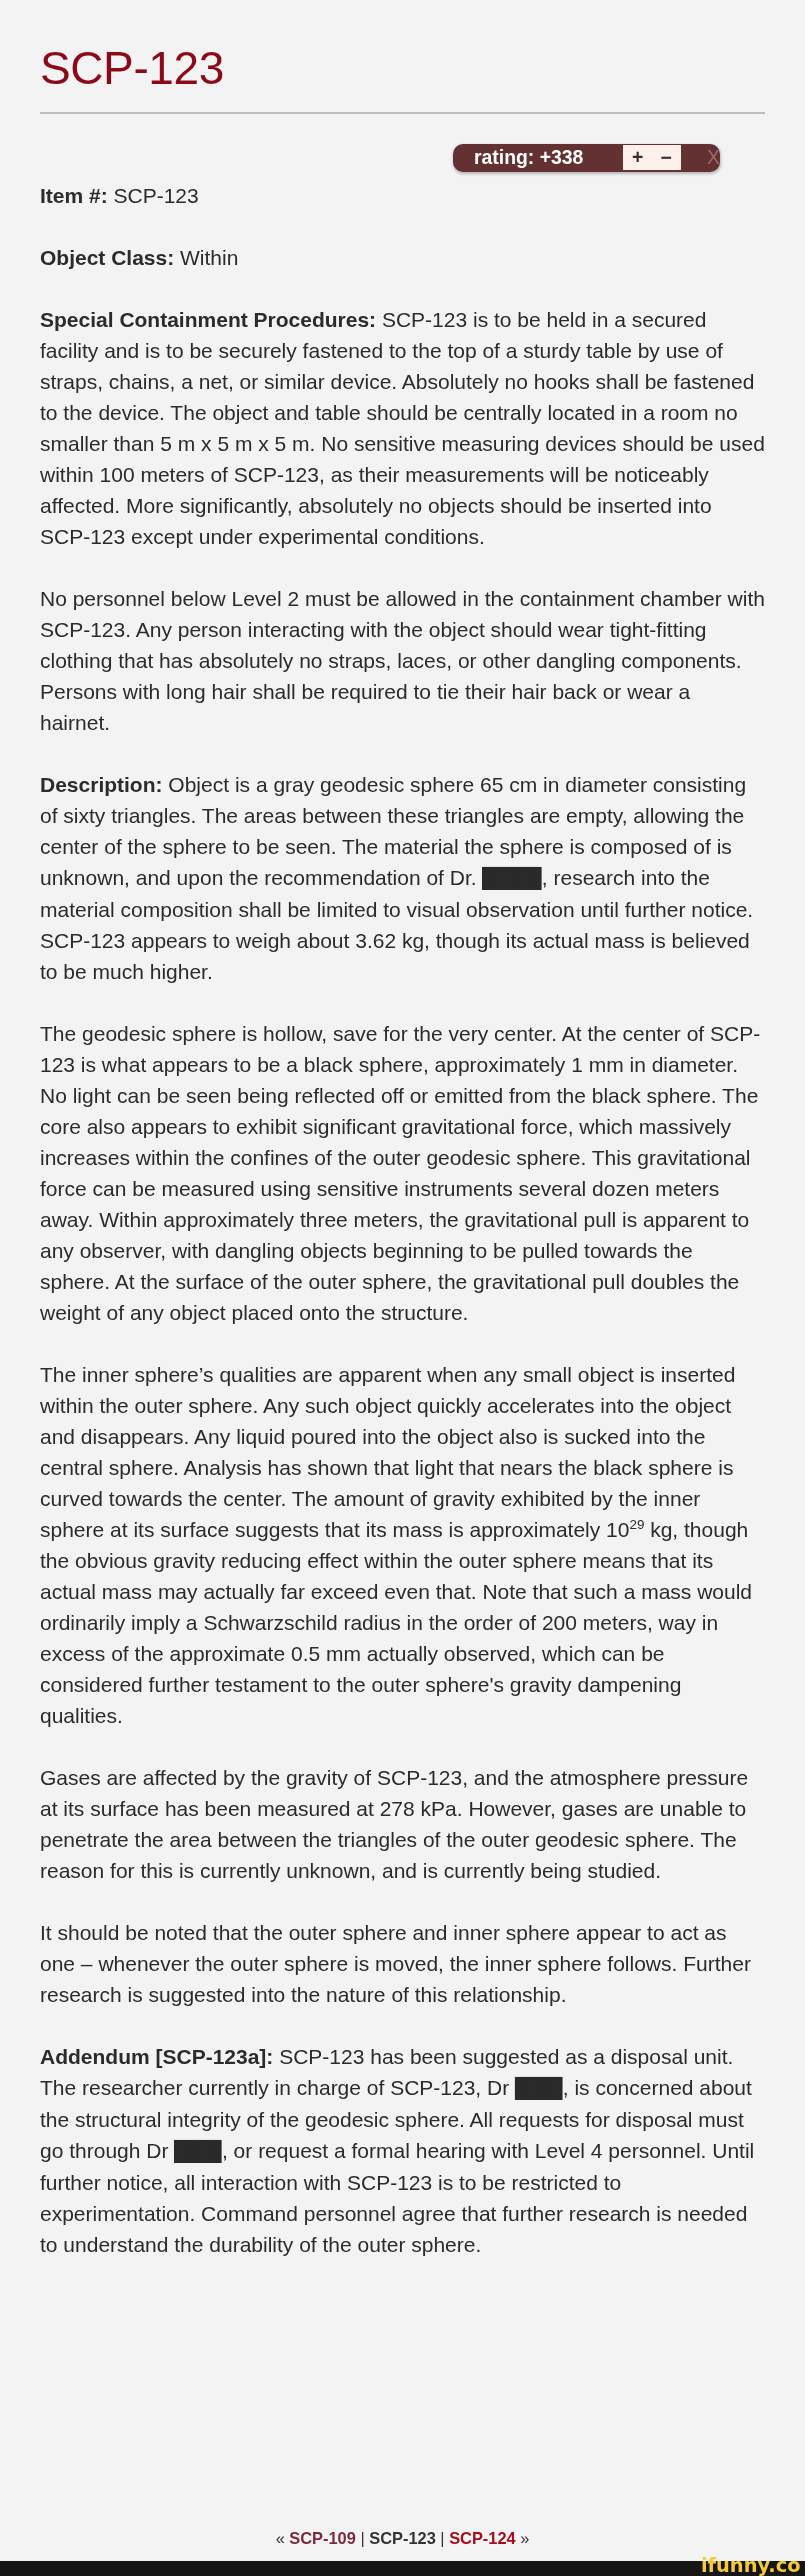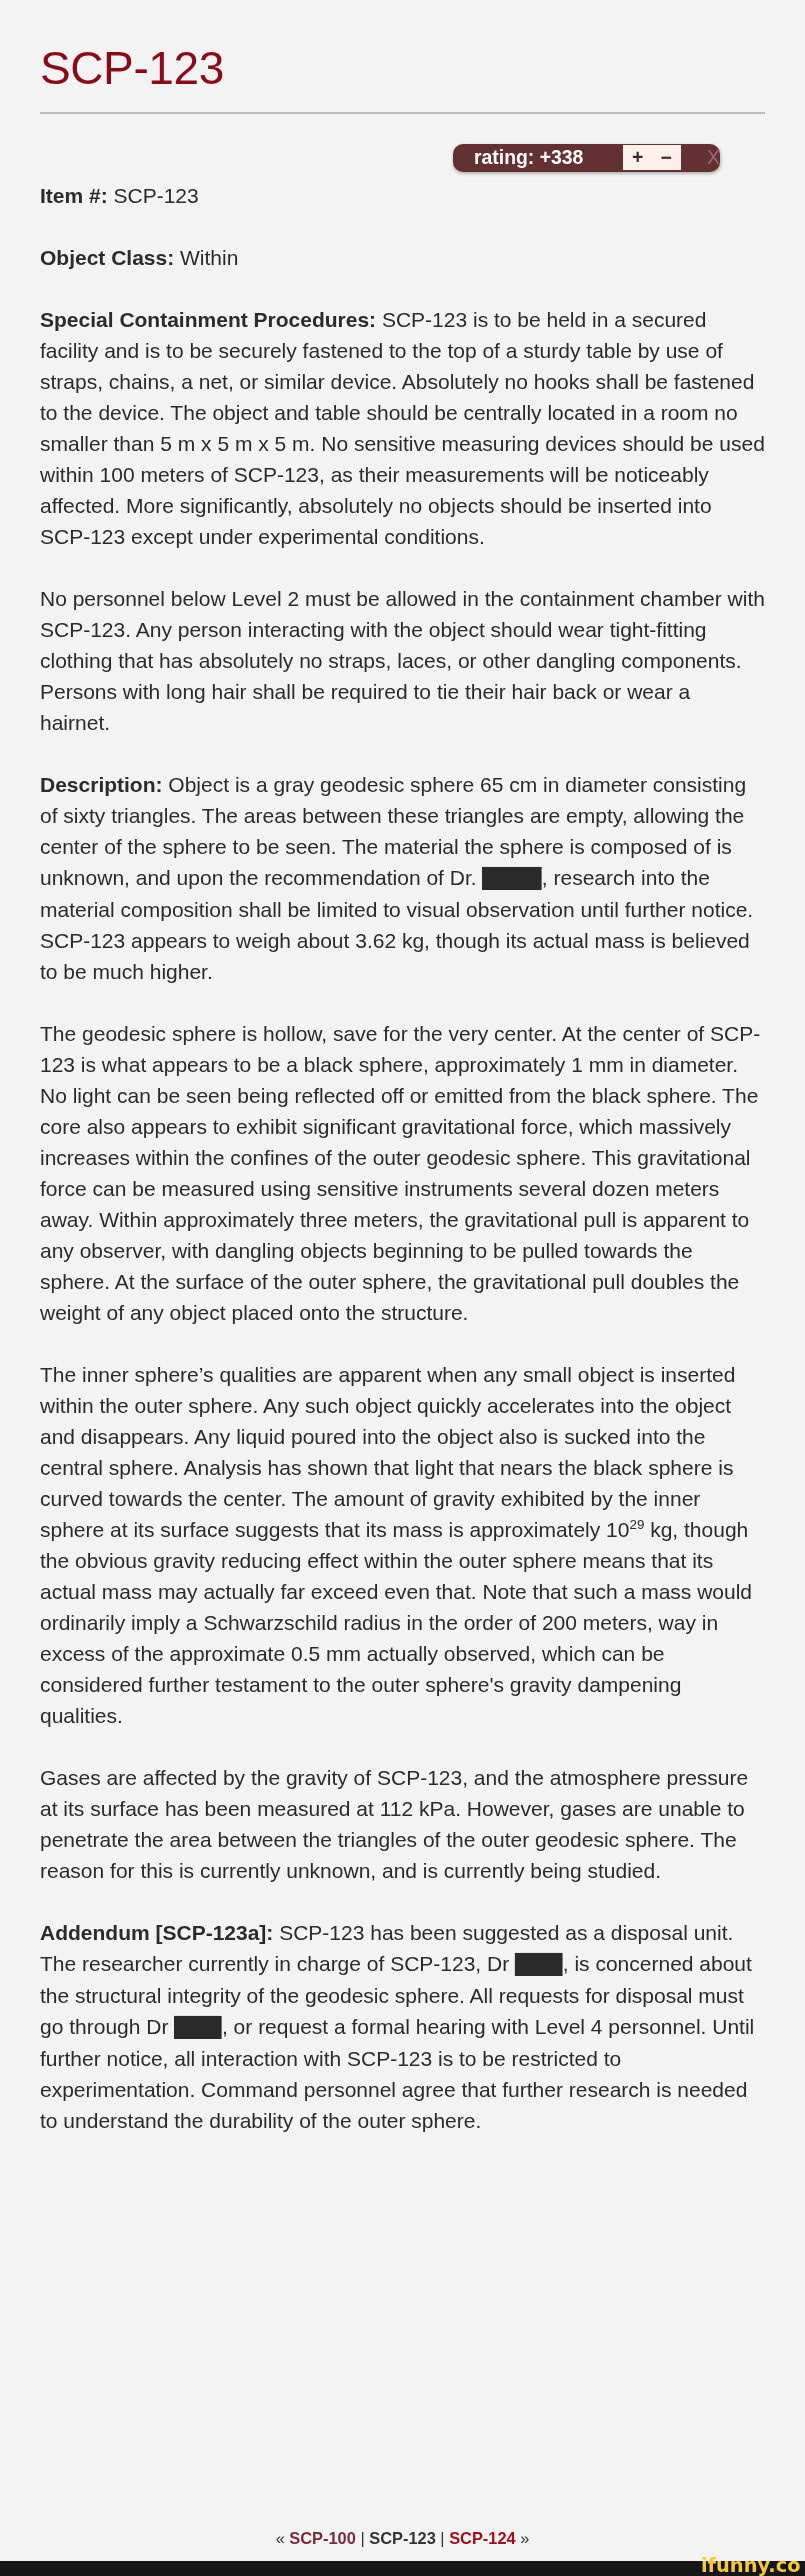--- a/index.html
+++ b/index.html
@@ -158,27 +158,28 @@
 
 
     <p>No personnel below Level 2 must be allowed in the containment chamber with SCP-123. Any person interacting with the object should wear tight-fitting clothing that has absolutely no straps, laces, or other dangling components. Persons with long hair shall be required to tie their hair back or wear a hairnet.</p>
 
     <p><span class="lbl">Description:</span><span> Object is a gray geodesic sphere 65 cm in diameter consisting of sixty triangles. The areas between these triangles are empty, allowing the center of the sphere to be seen. The material the sphere is composed of is unknown, and upon the recommendation of Dr. </span><span class="redact">█████</span><span>, research into the material composition shall be limited to visual observation until further notice. SCP-123 appears to weigh about 3.62 kg, though its actual mass is believed to be much higher.</span></p>
 
     <p>The geodesic sphere is hollow, save for the very center. At the center of SCP-123 is what appears to be a black sphere, approximately 1 mm in diameter. No light can be seen being reflected off or emitted from the black sphere. The core also appears to exhibit significant gravitational force, which massively increases within the confines of the outer geodesic sphere. This gravitational force can be measured using sensitive instruments several dozen meters away. Within approximately three meters, the gravitational pull is apparent to any observer, with dangling objects beginning to be pulled towards the sphere. At the surface of the outer sphere, the gravitational pull doubles the weight of any object placed onto the structure.</p>
 
     <p><span>The inner sphere’s qualities are apparent when any small object is inserted within the outer sphere. Any such object quickly accelerates into the object and disappears. Any liquid poured into the object also is sucked into the central sphere. Analysis has shown that light that nears the black sphere is curved towards the center. The amount of gravity exhibited by the inner sphere at its surface suggests that its mass is approximately 10</span><sup>29</sup><span> kg, though the obvious gravity reducing effect within the outer sphere means that its actual mass may actually far exceed even that. Note that such a mass would ordinarily imply a Schwarzschild radius in the order of 200 meters, way in excess of the approximate 0.5 mm actually observed, which can be considered further testament to the outer sphere's gravity dampening qualities.</span></p>
 
-    <p>Gases are affected by the gravity of SCP-123, and the atmosphere pressure at its surface has been measured at 112 kPa. However, gases are unable to penetrate the area between the triangles of the outer geodesic sphere. The reason for this is currently unknown, and is currently being studied.</p>
+    <p>Gases are affected by the gravity of SCP-123, and the atmosphere pressure at its surface has been measured at 278 kPa. However, gases are unable to penetrate the area between the triangles of the outer geodesic sphere. The reason for this is currently unknown, and is currently being studied.</p>
 
+    <p>It should be noted that the outer sphere and inner sphere appear to act as one – whenever the outer sphere is moved, the inner sphere follows. Further research is suggested into the nature of this relationship.</p>
 
     <p><span class="lbl">Addendum [SCP-123a]:</span><span> SCP-123 has been suggested as a disposal unit. The researcher currently in charge of SCP-123, Dr </span><span class="redact">████</span><span>, is concerned about the structural integrity of the geodesic sphere. All requests for disposal must go through Dr </span><span class="redact">████</span><span>, or request a formal hearing with Level 4 personnel. Until further notice, all interaction with SCP-123 is to be restricted to experimentation. Command personnel agree that further research is needed to understand the durability of the outer sphere.</span></p>
   </div>
 </div>
 
 <div class="footer-nav">
-  <span class="arrow">« </span><a class="nav-link prev">SCP-100</a><span class="sep"> | </span><span>SCP-123</span><span class="sep"> | </span><a class="nav-link next">SCP-124</a><span class="arrow"> »</span>
+  <span class="arrow">« </span><a class="nav-link prev">SCP-109</a><span class="sep"> | </span><span>SCP-123</span><span class="sep"> | </span><a class="nav-link next">SCP-124</a><span class="arrow"> »</span>
 </div>
 
 <div class="watermark-bar">
   <span class="watermark">ifunny.co</span>
 </div>
 
 
 </body></html>

